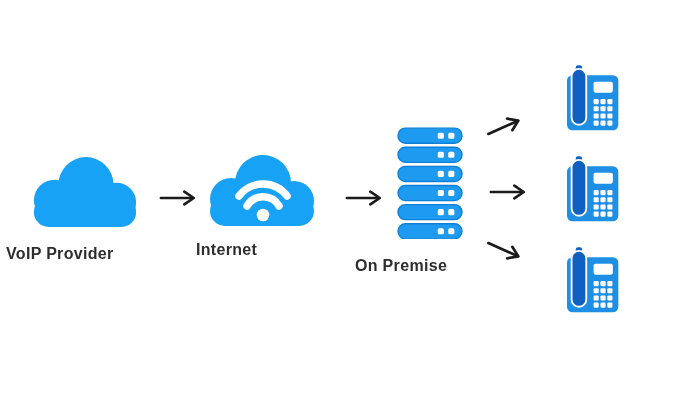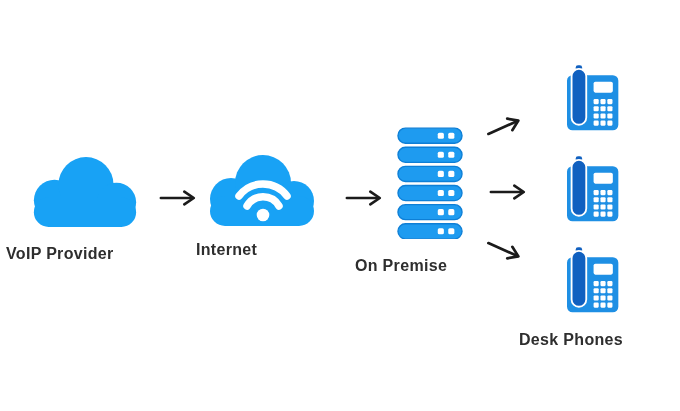--- a/index.html
+++ b/index.html
@@ -221,15 +221,14 @@
           <rect x="48.5" y="53.6" width="5.6" height="5.6" rx="1.2"></rect>
           <rect x="56" y="53.6" width="5.6" height="5.6" rx="1.2"></rect>
         <rect x="41" y="61.4" width="5.6" height="5.6" rx="1.2"></rect>
           <rect x="48.5" y="61.4" width="5.6" height="5.6" rx="1.2"></rect>
           <rect x="56" y="61.4" width="5.6" height="5.6" rx="1.2"></rect>
       </g>
       <rect class="phone-handset" x="21.5" y="1" width="7" height="9" rx="2.5"></rect>
       <rect class="phone-handset outlined" x="17" y="5" width="16" height="61" rx="8"></rect>
     </svg>
   </div>
-  <div class="abs node-label" style="left:519px;top:330px;width:140px;">Desk Phones</div>
 
 </div>
 
 </body></html>

